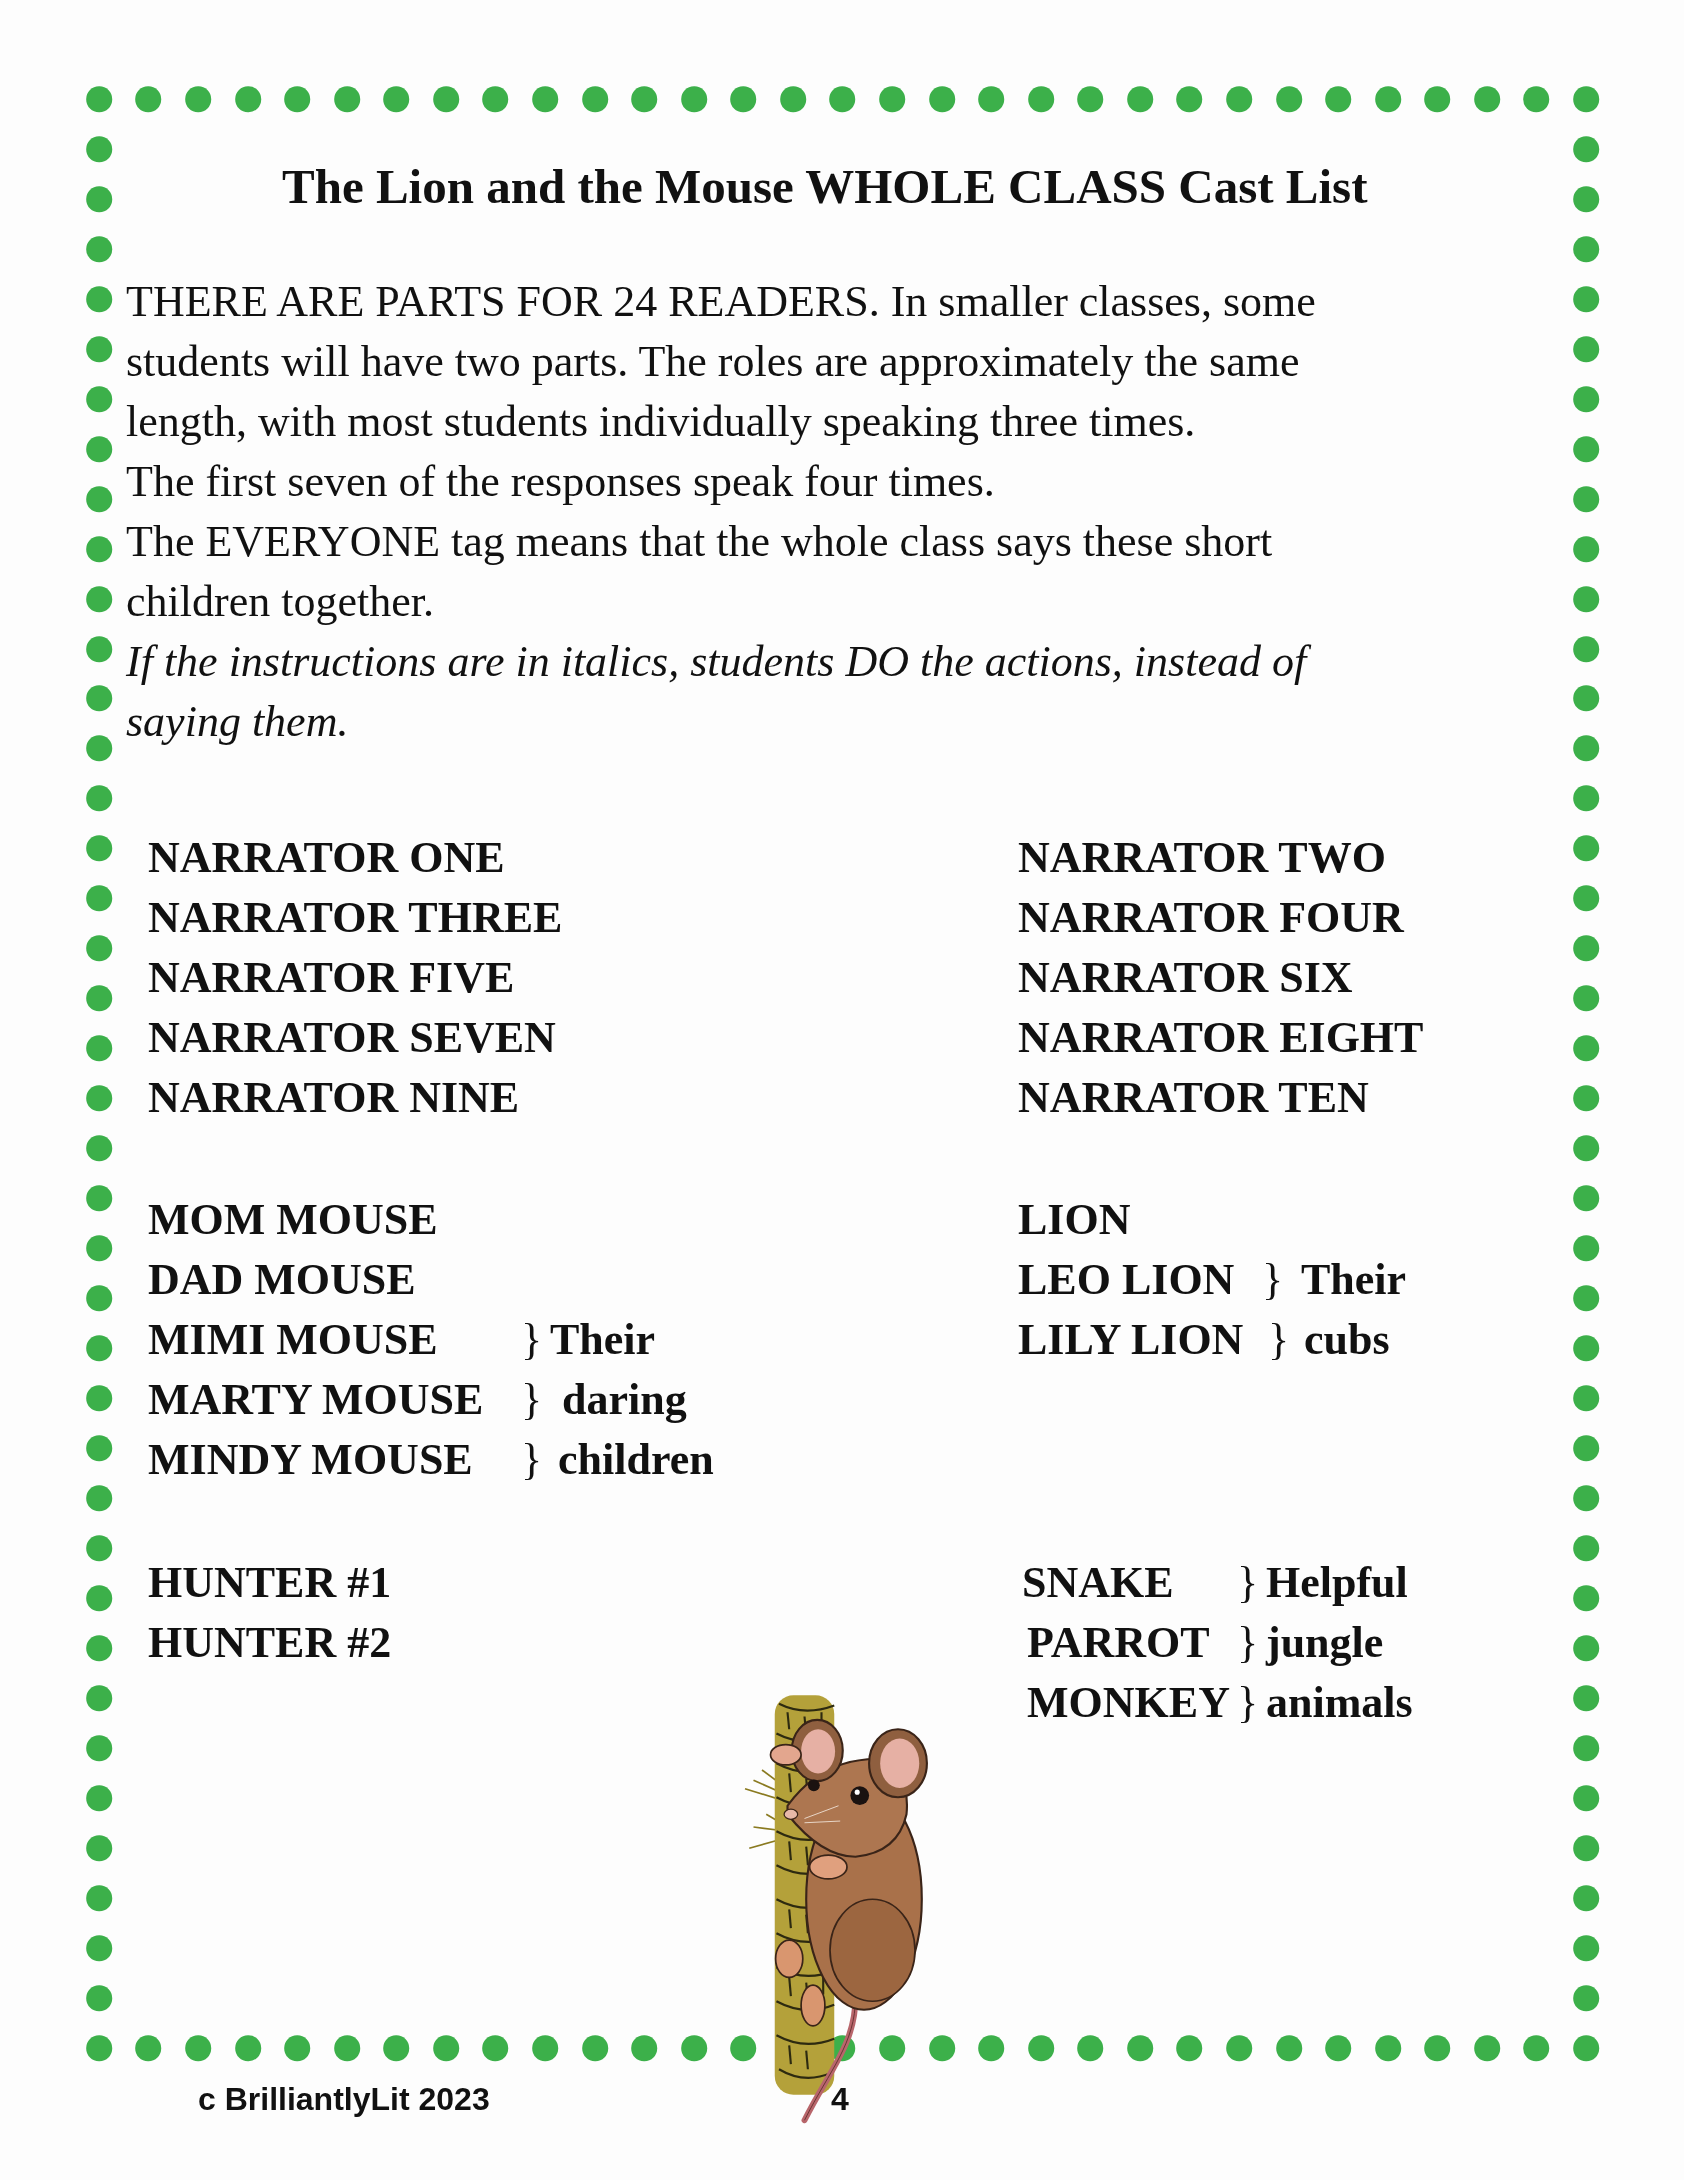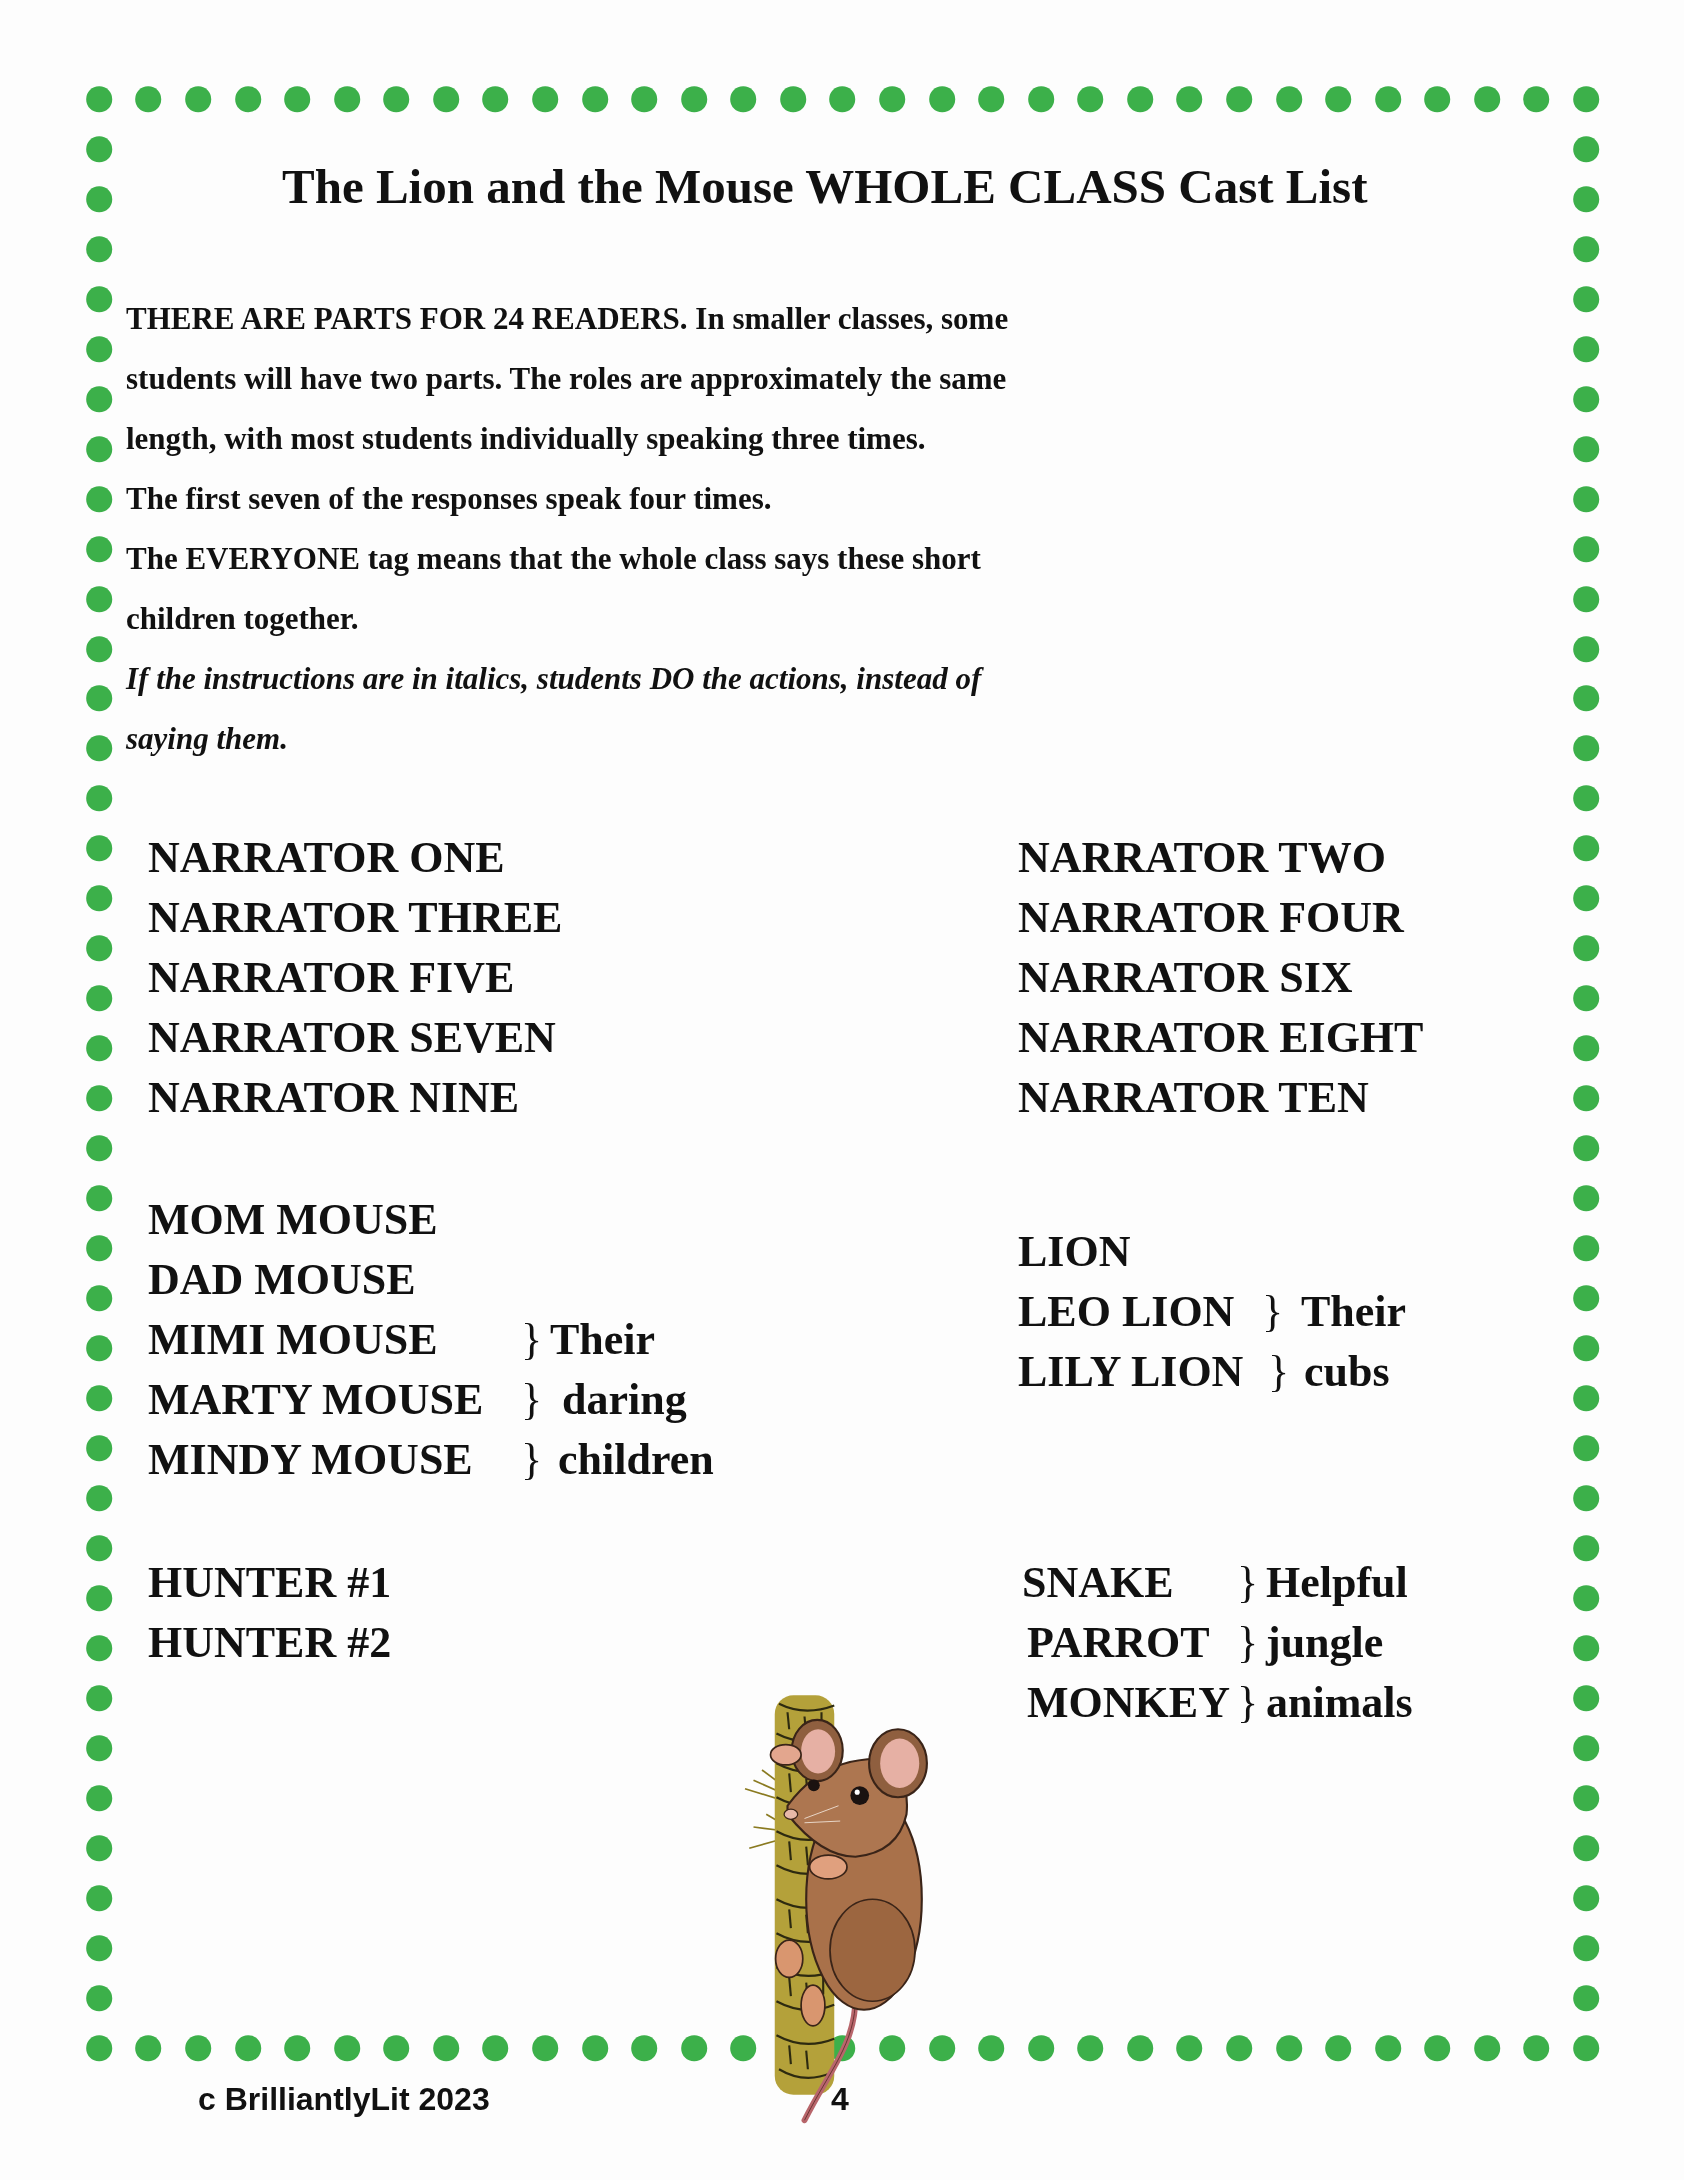--- a/index.html
+++ b/index.html
@@ -16,22 +16,22 @@
     position: absolute; width: 25.6px; height: 25.6px;
     border-radius: 50%;
     transform: translate(-50%, -50%);
   }
   .title {
     position: absolute; left: 282px; top: 158px;
     font-size: 49px; font-weight: bold; white-space: nowrap;
     letter-spacing: 0px;
   }
   .intro {
-    position: absolute; left: 126px; top: 289px; width: 1448px;
-    font-size: 31px; font-weight: bold; line-height: 60px;
+    position: absolute; left: 126px; top: 272px; width: 1448px;
+    font-size: 44px; font-weight: normal; line-height: 60px;
   }
   .intro .line { display: block; white-space: nowrap; }
   .intro .italic { font-style: italic; }
   .col { position: absolute; font-size: 44px; font-weight: bold; line-height: 60px; white-space: nowrap; }
   .row { position: relative; height: 60px; }
   .row .name { position: absolute; left: 0; top: 0; }
   .row .brace { position: absolute; top: 0; font-weight: normal; }
   .row .note { position: absolute; top: 0; }
   .footer-copy {
     position: absolute; left: 198px; top: 2081px;
@@ -257,21 +257,21 @@
     <span class="brace" style="left:373px;">}</span>
     <span class="note" style="left:414px;">daring</span>
   </div>
   <div class="row">
     <span class="name">MINDY MOUSE</span>
     <span class="brace" style="left:373px;">}</span>
     <span class="note" style="left:410px;">children</span>
   </div>
 </div>
 
-<div class="col" style="left:1018px; top:1190px; width:511px;margin-top:32px;">
+<div class="col" style="left:1018px; top:1190px; width:511px;">
   <div class="row">
       <span class="name">LION</span>
     </div>
   <div class="row">
     <span class="name">LEO LION</span>
     <span class="brace" style="left:244px;">}</span>
     <span class="note" style="left:283px;">Their</span>
   </div>
   <div class="row">
     <span class="name">LILY LION</span>

